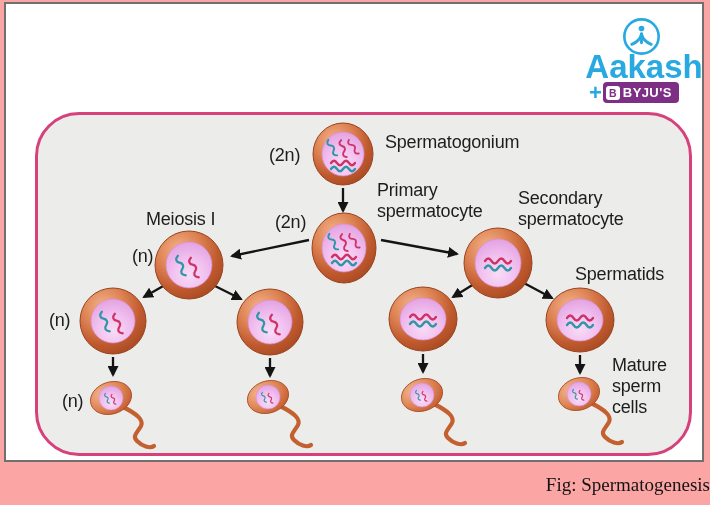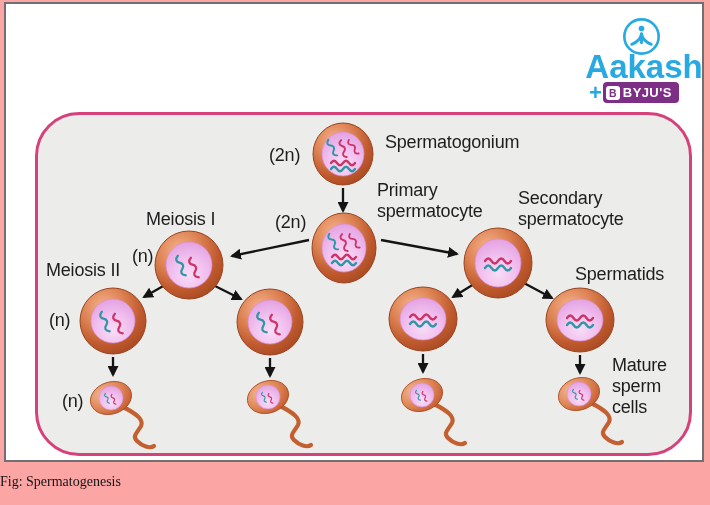--- a/index.html
+++ b/index.html
@@ -31,22 +31,22 @@
   .lbl-primary{left:371px;top:176px;}
   .lbl-2n-mid{left:269px;top:208px;}
   .lbl-meiosis1{left:140px;top:205px;}
   .lbl-n-secondary{left:126px;top:242px;}
   .lbl-secondary{left:512px;top:184px;}
   .lbl-meiosis2{left:40px;top:256px;}
   .lbl-n-spermatid{left:43px;top:306px;}
   .lbl-spermatids{left:569px;top:260px;}
   .lbl-mature{left:606px;top:351px;}
   .lbl-n-sperm{left:56px;top:387px;}
-  .caption{position:absolute;left:0;top:474px;width:710px;text-align:left;
-           font-family:"Liberation Serif",serif;font-size:14px;color:#141414;}
+  .caption{position:absolute;left:0;top:474px;width:710px;text-align:right;
+           font-family:"Liberation Serif",serif;font-size:19px;color:#141414;}
   
   .ring{fill:url(#ringGrad);stroke:#9a431f;stroke-width:1;}
   .nuc{fill:url(#nucGrad);stroke:#d98cd6;stroke-width:.7;}
   .chr path{fill:none;stroke-width:2.3;stroke-linecap:round;}
   .chr .t{stroke:var(--chromosome-teal,#2f96a5);}
   .chr .p{stroke:var(--chromosome-crimson,#ce3367);}
   .arr{stroke:#141414;stroke-width:2.3;}
   .tail{fill:none;stroke:#c4602f;stroke-width:4.2;stroke-linecap:round;}
   .shead{fill:url(#spermGrad);stroke:#a84a22;stroke-width:.8;}
   .snuc{fill:url(#nucGrad);stroke:#d98cd6;stroke-width:.6;}
@@ -194,21 +194,20 @@
 
     <div class="lbl lbl-spermatogonium">Spermatogonium</div>
     <div class="lbl lbl-2n-top">(2n)</div>
     <div class="lbl lbl-primary">Primary
 spermatocyte</div>
     <div class="lbl lbl-2n-mid">(2n)</div>
     <div class="lbl lbl-meiosis1">Meiosis I</div>
     <div class="lbl lbl-n-secondary">(n)</div>
     <div class="lbl lbl-secondary">Secondary
 spermatocyte</div>
-    <div class="lbl lbl-meiosis2">Meiosis II</div>
     <div class="lbl lbl-n-spermatid">(n)</div>
     <div class="lbl lbl-spermatids">Spermatids</div>
     <div class="lbl lbl-mature">Mature
 sperm
 cells</div>
     <div class="lbl lbl-n-sperm">(n)</div>
   </div>
 
   <div class="caption">Fig: Spermatogenesis</div>
 </div>

